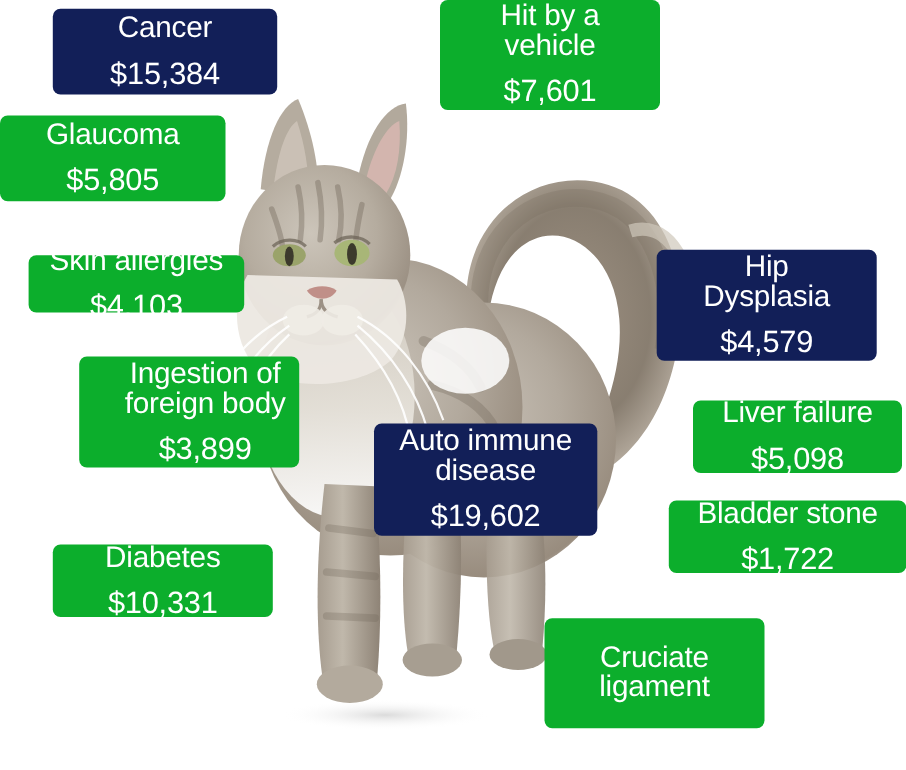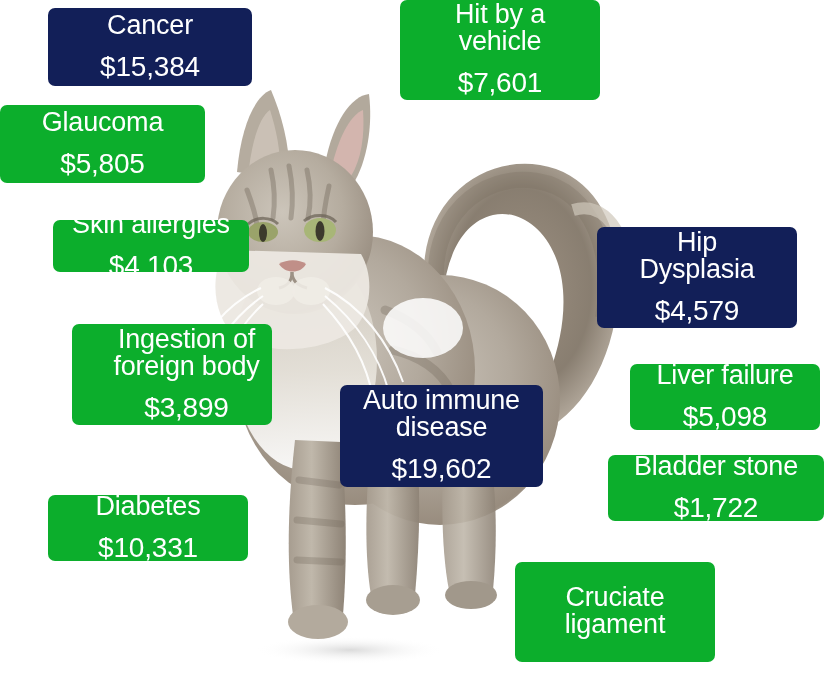--- a/index.html
+++ b/index.html
@@ -57,28 +57,28 @@
     margin-top: -1px;
   }
   .cost-label.green { background: #0cae2c; }
   .cost-label.navy  { background: #121f58; }
 
   
   #label-cancer            { left: 48px;  top: 8px;   width: 204px; height: 78px; }
   #label-hit-by-vehicle    { left: 400px; top: 0px;   width: 200px; height: 100px; }
   #label-glaucoma          { left: 0px;   top: 105px; width: 205px; height: 78px; }
   #label-fractured-pelvis  { left: 555px; top: 130px; width: 245px; height: 66px; }
-  #label-skin-allergies    { left: 26px;  top: 220px; width: 196px; height: 52px; margin-left: 27px; }
+  #label-skin-allergies    { left: 26px;  top: 232px; width: 196px; height: 52px; }
   #label-hip-dysplasia     { left: 597px; top: 227px; width: 200px; height: 101px; }
   #label-ingestion         { left: 72px;  top: 324px; width: 200px; height: 101px; padding-left: 39px; }
   #label-liver-failure     { left: 630px; top: 364px; width: 190px; height: 66px; }
   #label-auto-immune       { left: 340px; top: 385px; width: 203px; height: 102px; }
   #label-bladder-stone     { left: 608px; top: 455px; width: 216px; height: 66px; }
   #label-diabetes          { left: 48px;  top: 495px; width: 200px; height: 66px; }
-  #label-cruciate          { left: 495px; top: 562px; width: 200px; height: 100px; margin-left: 20px; }
+  #label-cruciate          { left: 495px; top: 562px; width: 200px; height: 100px; }
 </style>
 </head>
 <body>
 
 <div id="canvas">
 
   <div id="cat-figure">
     <svg viewBox="0 0 470 625" xmlns="http://www.w3.org/2000/svg" aria-hidden="true">
       <defs>
         <radialGradient id="bodyFur" cx="45%" cy="40%" r="75%">

